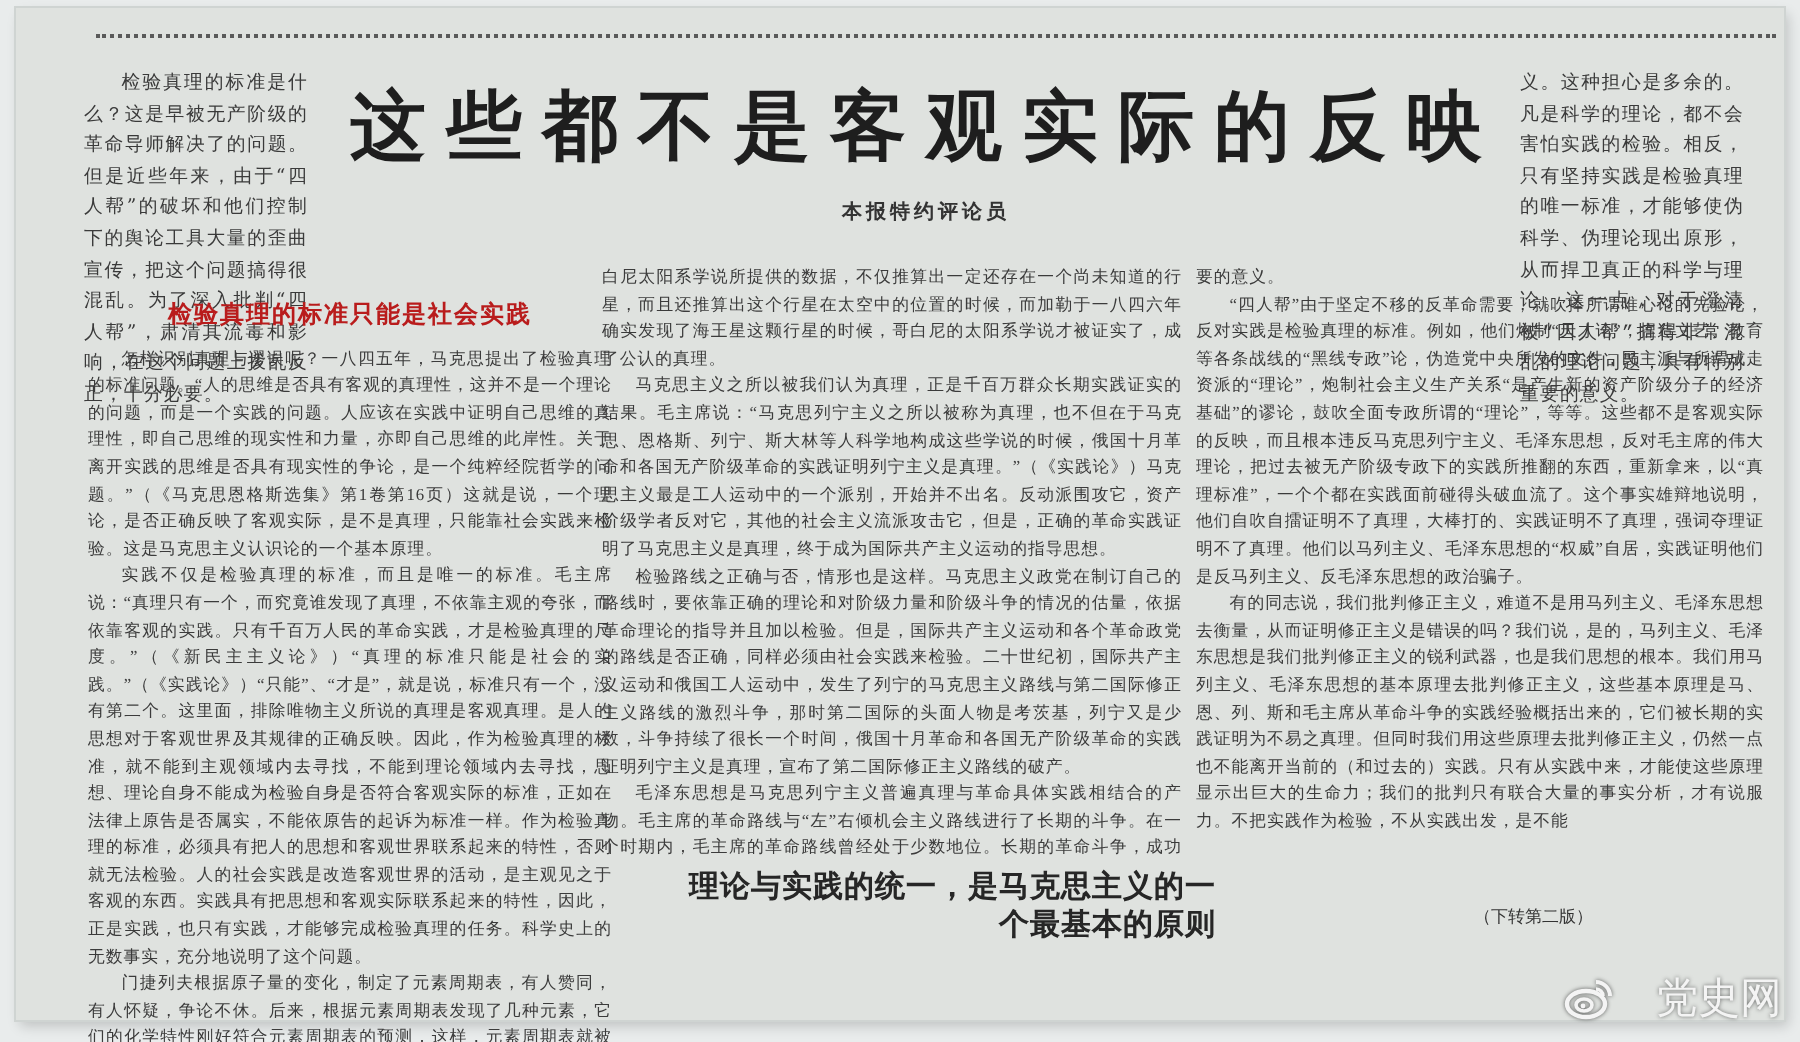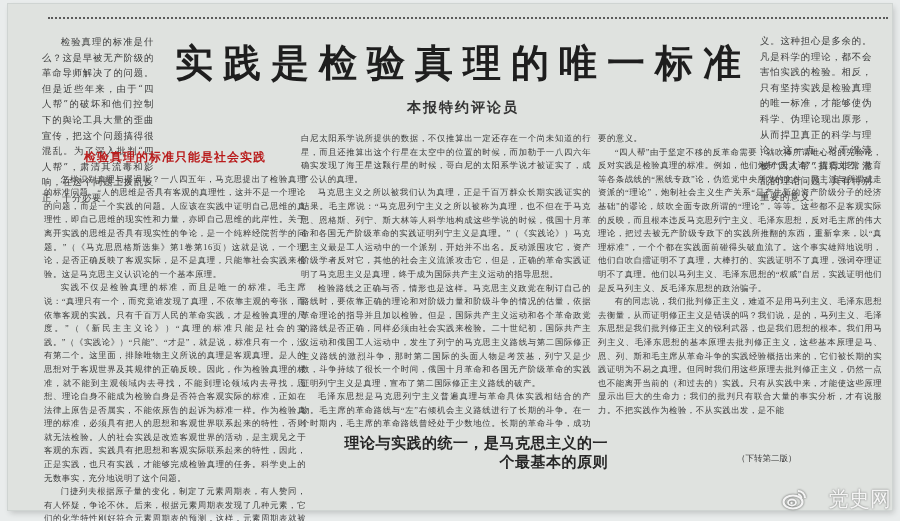--- a/index.html
+++ b/index.html
@@ -25,21 +25,21 @@
   }
   .intro.left { left:34px; }
   .intro.right { left:752px; text-indent:0;font-family:Liberation Mono, monospace; }
   .title {
     position:absolute; left:155px; top:34px; width:600px; text-align:center;
     font-size:38px; font-weight:bold; color:#1e1e1e; letter-spacing:10px;
     font-family:"DejaVu Serif", serif;
   }
   .byline {
     position:absolute; left:155px; top:95px; width:600px; text-align:center;
-    font-size:14px; color:#333; letter-spacing:2px; font-weight:bold;
+    font-size:10px; color:#333; letter-spacing:2px; font-weight:bold;
   }
   .col {
     position:absolute; font-size:8.4px; line-height:13.6px; color:#3b3b3b;
     letter-spacing:0.5px; text-align:justify;font-family:Liberation Serif, serif;
   }
   .col p { margin:0; text-indent:2em; }
   .col.c1 { left:36px; top:147px; width:262px; }
   .col.c2 { left:293px; top:128px; width:290px; }
   .col.c3 { left:590px; top:128px; width:284px; }
   .subhead {
@@ -67,21 +67,21 @@
   .watermark svg { filter:drop-shadow(0 0 1px rgba(0,0,0,0.6)); }
 </style>
 </head>
 <body>
 
 <div class="page">
   <div class="rule-top"></div>
 
   <div class="intro left">检验真理的标准是什么？这是早被无产阶级的革命导师解决了的问题。但是近些年来，由于“四人帮”的破坏和他们控制下的舆论工具大量的歪曲宣传，把这个问题搞得很混乱。为了深入批判“四人帮”，肃清其流毒和影响，在这个问题上拨乱反正，十分必要。</div>
 
-  <div class="title">实践是检验真理的唯一标准</div>
+  <div class="title">这些都不是客观实际的反映</div>
   <div class="byline">本报特约评论员</div>
 
   <div class="intro right">义。这种担心是多余的。凡是科学的理论，都不会害怕实践的检验。相反，只有坚持实践是检验真理的唯一标准，才能够使伪科学、伪理论现出原形，从而捍卫真正的科学与理论。这一点，对于澄清被“四人帮”搞得非常混乱的理论问题，具有特别重要的意义。</div>
 
   <div class="col c1">
     <div class="subhead">检验真理的标准只能是社会实践</div>
     <p>怎样识别真理与谬误呢？一八四五年，马克思提出了检验真理的标准问题。“人的思维是否具有客观的真理性，这并不是一个理论的问题，而是一个实践的问题。人应该在实践中证明自己思维的真理性，即自己思维的现实性和力量，亦即自己思维的此岸性。关于离开实践的思维是否具有现实性的争论，是一个纯粹经院哲学的问题。”（《马克思恩格斯选集》第1卷第16页）这就是说，一个理论，是否正确反映了客观实际，是不是真理，只能靠社会实践来检验。这是马克思主义认识论的一个基本原理。</p>
     <p>实践不仅是检验真理的标准，而且是唯一的标准。毛主席说：“真理只有一个，而究竟谁发现了真理，不依靠主观的夸张，而依靠客观的实践。只有千百万人民的革命实践，才是检验真理的尺度。”（《新民主主义论》）“真理的标准只能是社会的实践。”（《实践论》）“只能”、“才是”，就是说，标准只有一个，没有第二个。这里面，排除唯物主义所说的真理是客观真理。是人的思想对于客观世界及其规律的正确反映。因此，作为检验真理的标准，就不能到主观领域内去寻找，不能到理论领域内去寻找，思想、理论自身不能成为检验自身是否符合客观实际的标准，正如在法律上原告是否属实，不能依原告的起诉为标准一样。作为检验真理的标准，必须具有把人的思想和客观世界联系起来的特性，否则就无法检验。人的社会实践是改造客观世界的活动，是主观见之于客观的东西。实践具有把思想和客观实际联系起来的特性，因此，正是实践，也只有实践，才能够完成检验真理的任务。科学史上的无数事实，充分地说明了这个问题。</p>
     <p>门捷列夫根据原子量的变化，制定了元素周期表，有人赞同，有人怀疑，争论不休。后来，根据元素周期表发现了几种元素，它们的化学特性刚好符合元素周期表的预测，这样，元素周期表就被证实了是真理。哥白尼的太阳系学说在三百年里一直是一种假说，而当勒维烈从哥</p>
   </div>

